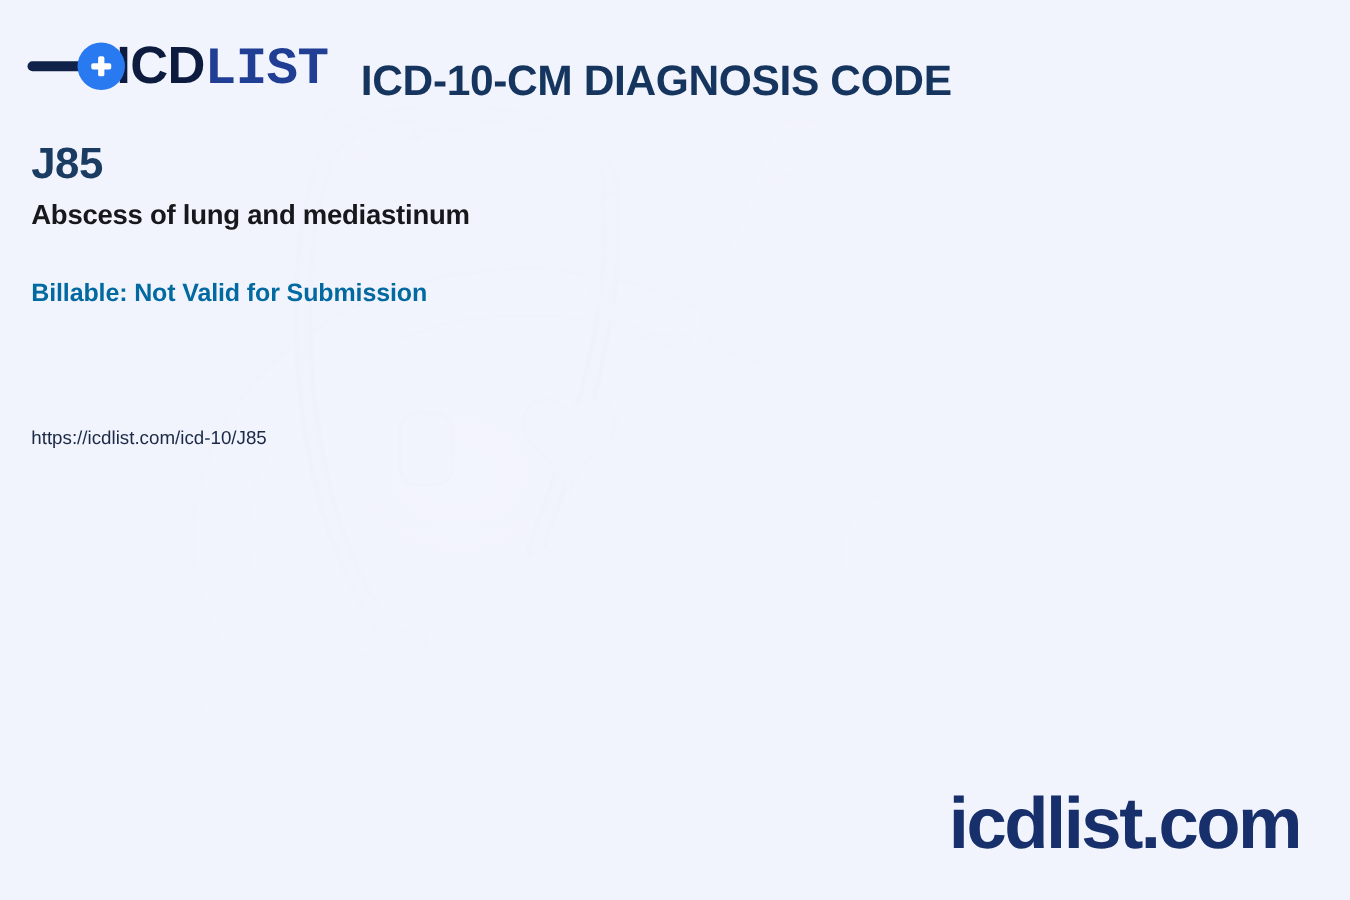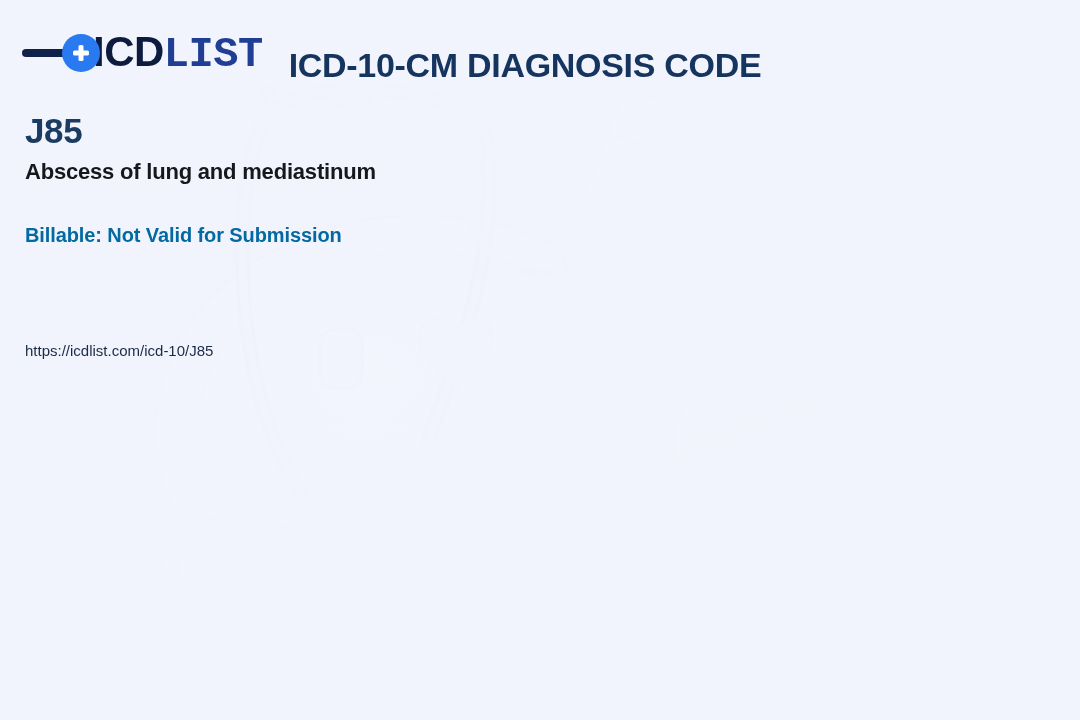--- a/index.html
+++ b/index.html
@@ -324,14 +324,15 @@
 
   <div id="code-block">
     <div id="code-value">J85</div>
     <div id="code-description">Abscess of lung and mediastinum</div>
   </div>
 
   <div id="billable-status">Billable: Not Valid for Submission</div>
 
   <div id="code-url">https://icdlist.com/icd-10/J85</div>
 
+  <div id="site-watermark">icdlist.com</div>
 
 </div>
 
 </body></html>

